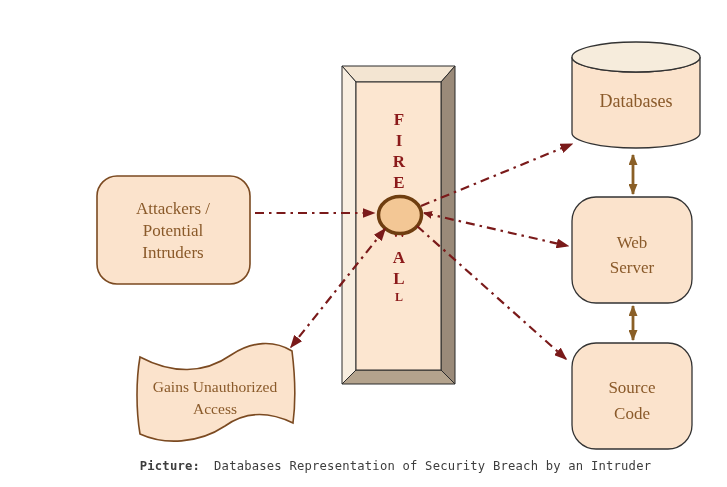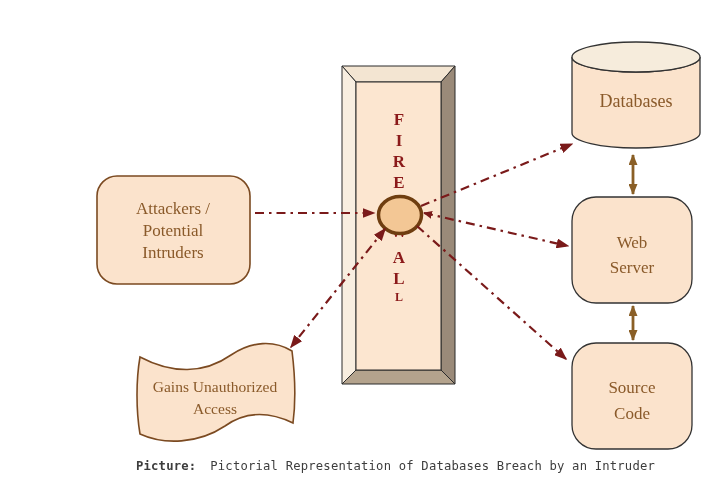--- a/index.html
+++ b/index.html
@@ -97,15 +97,15 @@
   <g stroke="#7a1a1a" stroke-width="2.2" fill="none" stroke-dasharray="9 5 2.5 5">
     <line x1="255" y1="213" x2="374" y2="213" marker-end="url(#mArrow)"></line>
     <line x1="385" y1="229" x2="291" y2="347" marker-start="url(#mArrow)" marker-end="url(#mArrow)"></line>
     <line x1="421" y1="206" x2="572" y2="144" marker-end="url(#mArrow)"></line>
     <line x1="424" y1="213" x2="568" y2="246" marker-start="url(#mArrowSm)" marker-end="url(#mArrow)"></line>
     <line x1="417" y1="226" x2="566" y2="359" marker-end="url(#mArrow)"></line>
   </g>
 </svg>
 
 <div id="caption">
-  <span class="prefix">Picture:</span><span>Pictorial Representation of Databases Breach by an Intruder</span>
+  <span class="prefix">Picture:</span><span>Databases Representation of Security Breach by an Intruder</span>
 </div>
 </div>
 
 </body></html>

